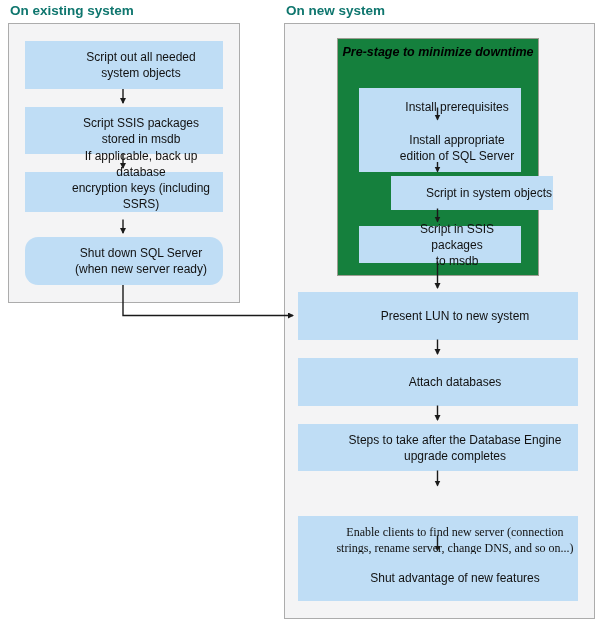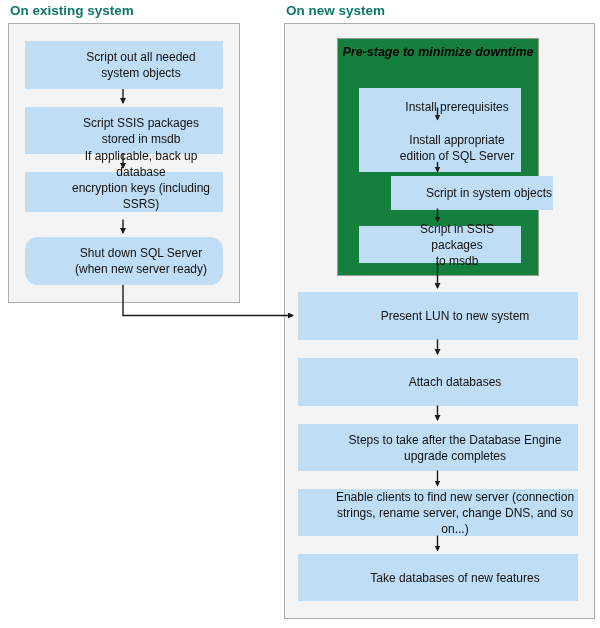--- a/index.html
+++ b/index.html
@@ -115,26 +115,26 @@
     <div class="step" style="left:13px; top:268px; width:280px; height:48px;">
       <span class="step-label">Present LUN to new system</span>
     </div>
     <div class="step" style="left:13px; top:334px; width:280px; height:48px;">
       <span class="step-label">Attach databases</span>
     </div>
     <div class="step" style="left:13px; top:400px; width:280px; height:47px;">
       <span class="step-label">Steps to take after the Database Engine
 upgrade completes</span>
     </div>
-    <div class="step" style="left:13px; top:465px; width:280px; height:47px;">
+    <div class="step" style="left:13px; top:492px; width:280px; height:47px;font-family:Liberation Serif, serif;">
       <span class="step-label">Enable clients to find new server (connection
 strings, rename server, change DNS, and so on...)</span>
     </div>
     <div class="step" style="left:13px; top:530px; width:280px; height:47px;">
-      <span class="step-label">Take databases of new features</span>
+      <span class="step-label">Shut advantage of new features</span>
     </div>
   </div>
 
   <svg class="arrows" viewBox="0 0 600 628" xmlns="http://www.w3.org/2000/svg">
     <defs>
       <marker id="ah" markerWidth="7" markerHeight="7" refX="5" refY="3" orient="auto" markerUnits="userSpaceOnUse">
         <path d="M0,0 L6,3 L0,6 Z" fill="#1a1a1a"></path>
       </marker>
     </defs>
     <g stroke="#1a1a1a" stroke-width="1.4" fill="none">

